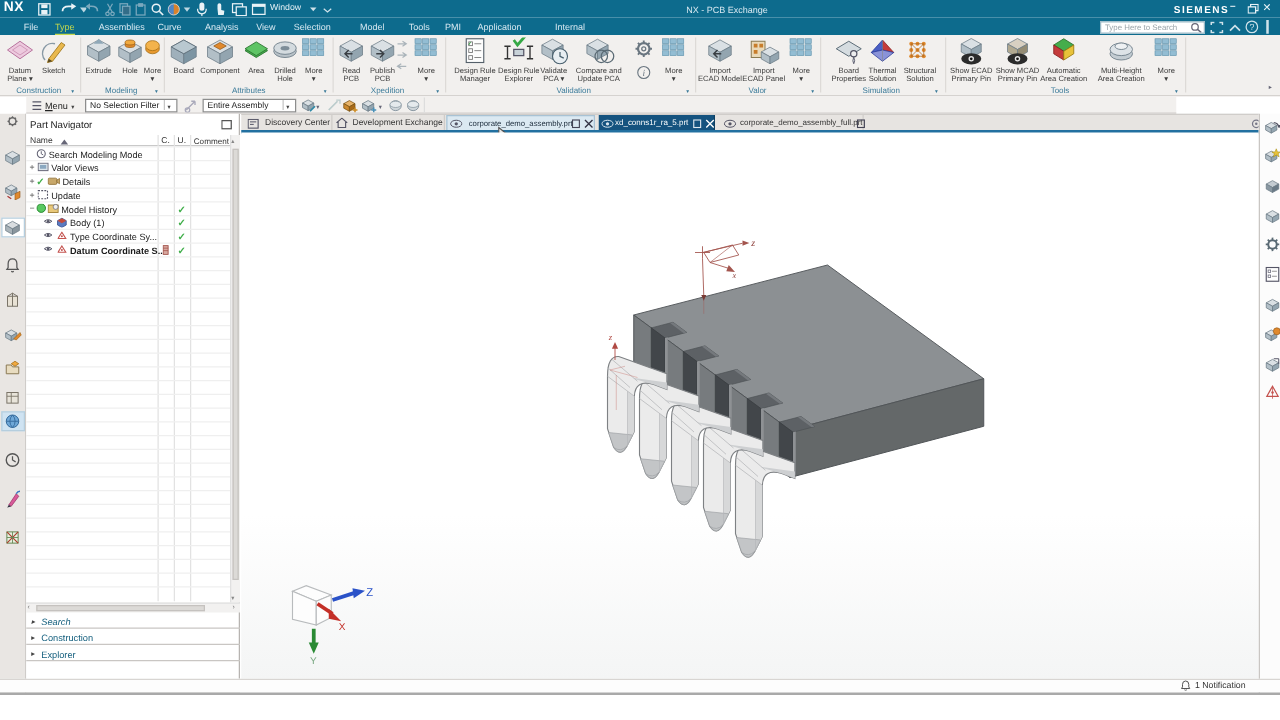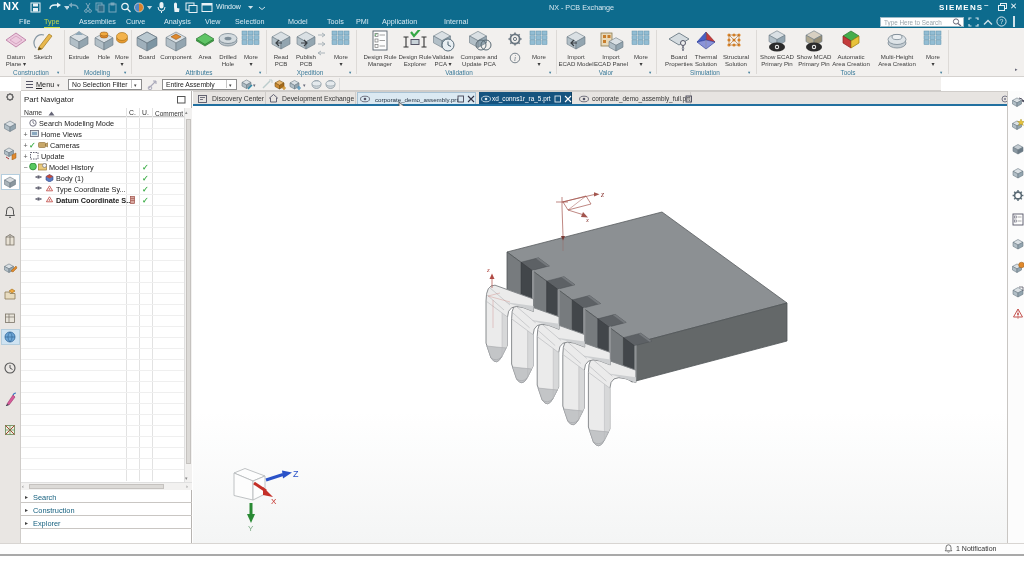--- a/index.html
+++ b/index.html
@@ -629,28 +629,28 @@
       <svg class="abs" style="left:8px;top:28.0px" width="8" height="8">
         <circle cx="4" cy="4" r="3.2" fill="none" stroke="#667" stroke-width="0.9"></circle>
         <path d="M4 2 L4 4 L5.6 5" stroke="#667" stroke-width="0.8" fill="none"></path>
       </svg>
 <div class="trow" style="left:18px;top:27.7px;">Search Modeling Mode</div>
       <div class="abs" style="left:2.5px;top:40.0px;font-size:7px;color:#555;">+</div>
       <svg class="abs" style="left:9px;top:39.0px" width="9" height="8">
         <rect x="0.5" y="0.5" width="8" height="6" fill="#dde6ec" stroke="#667" stroke-width="0.8"></rect>
         <rect x="2" y="2" width="5" height="3" fill="#8aa8c0"></rect>
       </svg>
-<div class="trow" style="left:20px;top:38.7px;">Home Views</div>
+<div class="trow" style="left:20px;top:38.7px;">Valor Views</div>
       <div class="abs" style="left:2.5px;top:51.0px;font-size:7px;color:#555;">+</div>
       <div class="chk" style="left:8px;top:50.0px;">✓</div>
       <svg class="abs" style="left:17px;top:50.0px" width="10" height="8">
         <rect x="0.5" y="1.5" width="7" height="5" rx="1" fill="#c8a86a" stroke="#8a6a30" stroke-width="0.6"></rect>
         <path d="M7.5 3 L9.7 1.8 L9.7 6 L7.5 4.8 Z" fill="#c8a86a" stroke="#8a6a30" stroke-width="0.6"></path>
       </svg>
-<div class="trow" style="left:29px;top:49.7px;">Cameras</div>
+<div class="trow" style="left:29px;top:49.7px;">Details</div>
       <div class="abs" style="left:2.5px;top:62.0px;font-size:7px;color:#555;">+</div>
       <svg class="abs" style="left:9px;top:61.0px" width="9" height="8">
         <rect x="0.5" y="0.5" width="7.5" height="6.5" fill="none" stroke="#556" stroke-width="0.9" stroke-dasharray="1.5,1"></rect>
       </svg>
 <div class="trow" style="left:20px;top:60.7px;">Update</div>
       <div class="abs" style="left:2.5px;top:72.5px;font-size:7px;color:#555;">−</div>
       <svg class="abs" style="left:8px;top:72.0px" width="9" height="8">
         <circle cx="4" cy="3.5" r="3.4" fill="#58c860" stroke="#2a8a34" stroke-width="0.8"></circle>
       </svg>
 <svg class="abs" style="left:17px;top:72.0px" width="10" height="8">
@@ -694,21 +694,21 @@
       </svg>
 <div class="chk" style="left:121px;top:105.0px;">✓</div>
       <div class="abs" style="left:163px;top:17px;width:8px;height:374px;background:#f2f1f0;border-left:1px solid #e0e0e0;"></div>
       <div class="abs" style="left:164.5px;top:28px;width:5px;height:345px;background:#dcdad7;border:1px solid #c5c2bf;"></div>
       <div class="abs" style="left:164px;top:18px;font-size:5px;color:#888;">▴</div>
       <div class="abs" style="left:164px;top:384px;font-size:5px;color:#888;">▾</div>
       <div class="abs" style="left:0px;top:391px;width:171px;height:8px;background:#f2f1f0;border-top:1px solid #e0e0e0;"></div>
       <div class="abs" style="left:8px;top:392.5px;width:135px;height:5px;background:#dcdad7;border:1px solid #c5c2bf;"></div>
       <div class="abs" style="left:1px;top:391.5px;font-size:5.5px;color:#777;">‹</div>
       <div class="abs" style="left:165px;top:391.5px;font-size:5.5px;color:#777;">›</div>
-      <div class="sect" style="top:399.0px;">Search</div>
+      <div class="sect" style="top:399.0px;font-style:italic;">Search</div>
       <div class="sect" style="top:411.9px;">Construction</div>
       <div class="sect" style="top:424.8px;">Explorer</div>
       <div class="sect" style="top:437.7px;margin-top:13px;">Preview</div>
     </div>
 <div id="viewport" class="abs"><svg width="814" height="437">
         <polygon points="314,146 469,106 594,197 439,238" fill="#8c9093" stroke="#595d60" stroke-width="0.8"></polygon>
         <polygon points="439,238 594,197 594,235 439,276" fill="#646869" stroke="#515558" stroke-width="0.8"></polygon>
         <polygon points="314,146 439,238 439,276 314,184" fill="#777b7e" stroke="#515558" stroke-width="0.8"></polygon>
         <polygon points="328.0,156.30399999999997 339.0,164.404 356.4,159.904 345.4,151.80399999999997" fill="#5d6165" stroke="#4a4e52" stroke-width="0.5"></polygon>
         <polygon points="343.0,152.404 354.0,160.50400000000002 356.4,159.904 345.4,151.80399999999997" fill="#75797d"></polygon>

